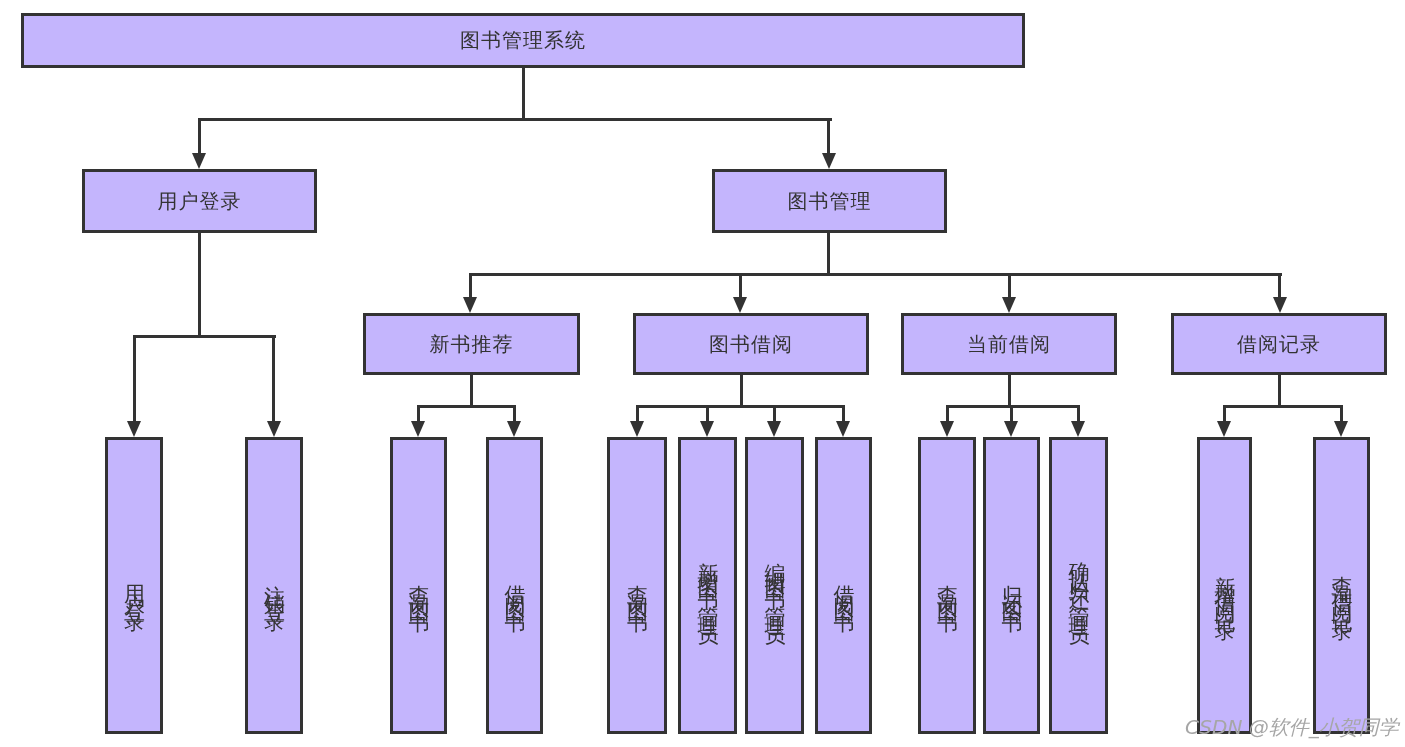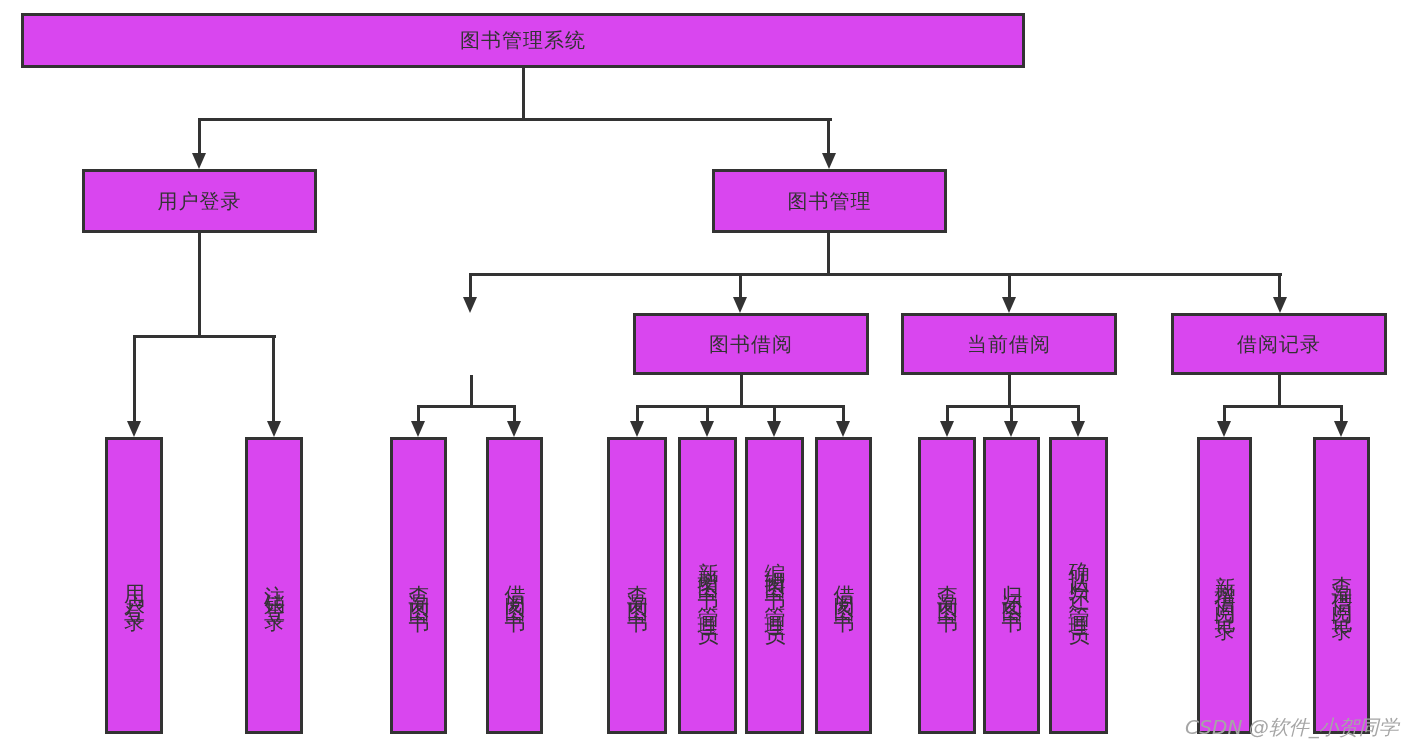--- a/index.html
+++ b/index.html
@@ -8,21 +8,21 @@
     --watermark:#a6a6a6;
     --bg:#ffffff;
   }
   html,body{margin:0;padding:0;background:var(--bg);}
   .canvas{
     position:relative;width:1405px;height:747px;background:var(--bg);
     font-family:"DejaVu Sans","Liberation Sans",sans-serif;
     overflow:hidden;color:var(--text);
   }
   .box{
-    position:absolute;border:3px solid var(--line);background:#d946ef;
+    position:absolute;border:3px solid var(--line);background:#c4b5fd;
     box-sizing:border-box;display:flex;align-items:center;justify-content:center;
   }
   .hbox span{font-size:20px;letter-spacing:1px;white-space:nowrap;}
   .vbox span{
     writing-mode:vertical-rl;text-orientation:mixed;
     font-size:21px;letter-spacing:9px;line-height:1;white-space:nowrap;
   }
   .line{position:absolute;background:var(--line);}
   .arrow{
     position:absolute;width:0;height:0;
@@ -68,20 +68,23 @@
   <div class="line" style="left:469px;top:273px;width:813px;height:3px;"></div>
   <div class="line" style="left:469px;top:273px;width:3px;height:26px;"></div>
   <div class="arrow" style="left:463px;top:297px;"></div>
   <div class="line" style="left:739px;top:273px;width:3px;height:26px;"></div>
   <div class="arrow" style="left:733px;top:297px;"></div>
   <div class="line" style="left:1008px;top:273px;width:3px;height:26px;"></div>
   <div class="arrow" style="left:1002px;top:297px;"></div>
   <div class="line" style="left:1278px;top:273px;width:3px;height:26px;"></div>
   <div class="arrow" style="left:1273px;top:297px;"></div>
 
+  <div class="box hbox" style="left:363px;top:313px;width:217px;height:62px;">
+    <span>新书推荐</span>
+  </div>
   <div class="box hbox" style="left:633px;top:313px;width:236px;height:62px;">
     <span>图书借阅</span>
   </div>
   <div class="box hbox" style="left:901px;top:313px;width:216px;height:62px;">
     <span>当前借阅</span>
   </div>
   <div class="box hbox" style="left:1171px;top:313px;width:216px;height:62px;">
     <span>借阅记录</span>
   </div>
 

